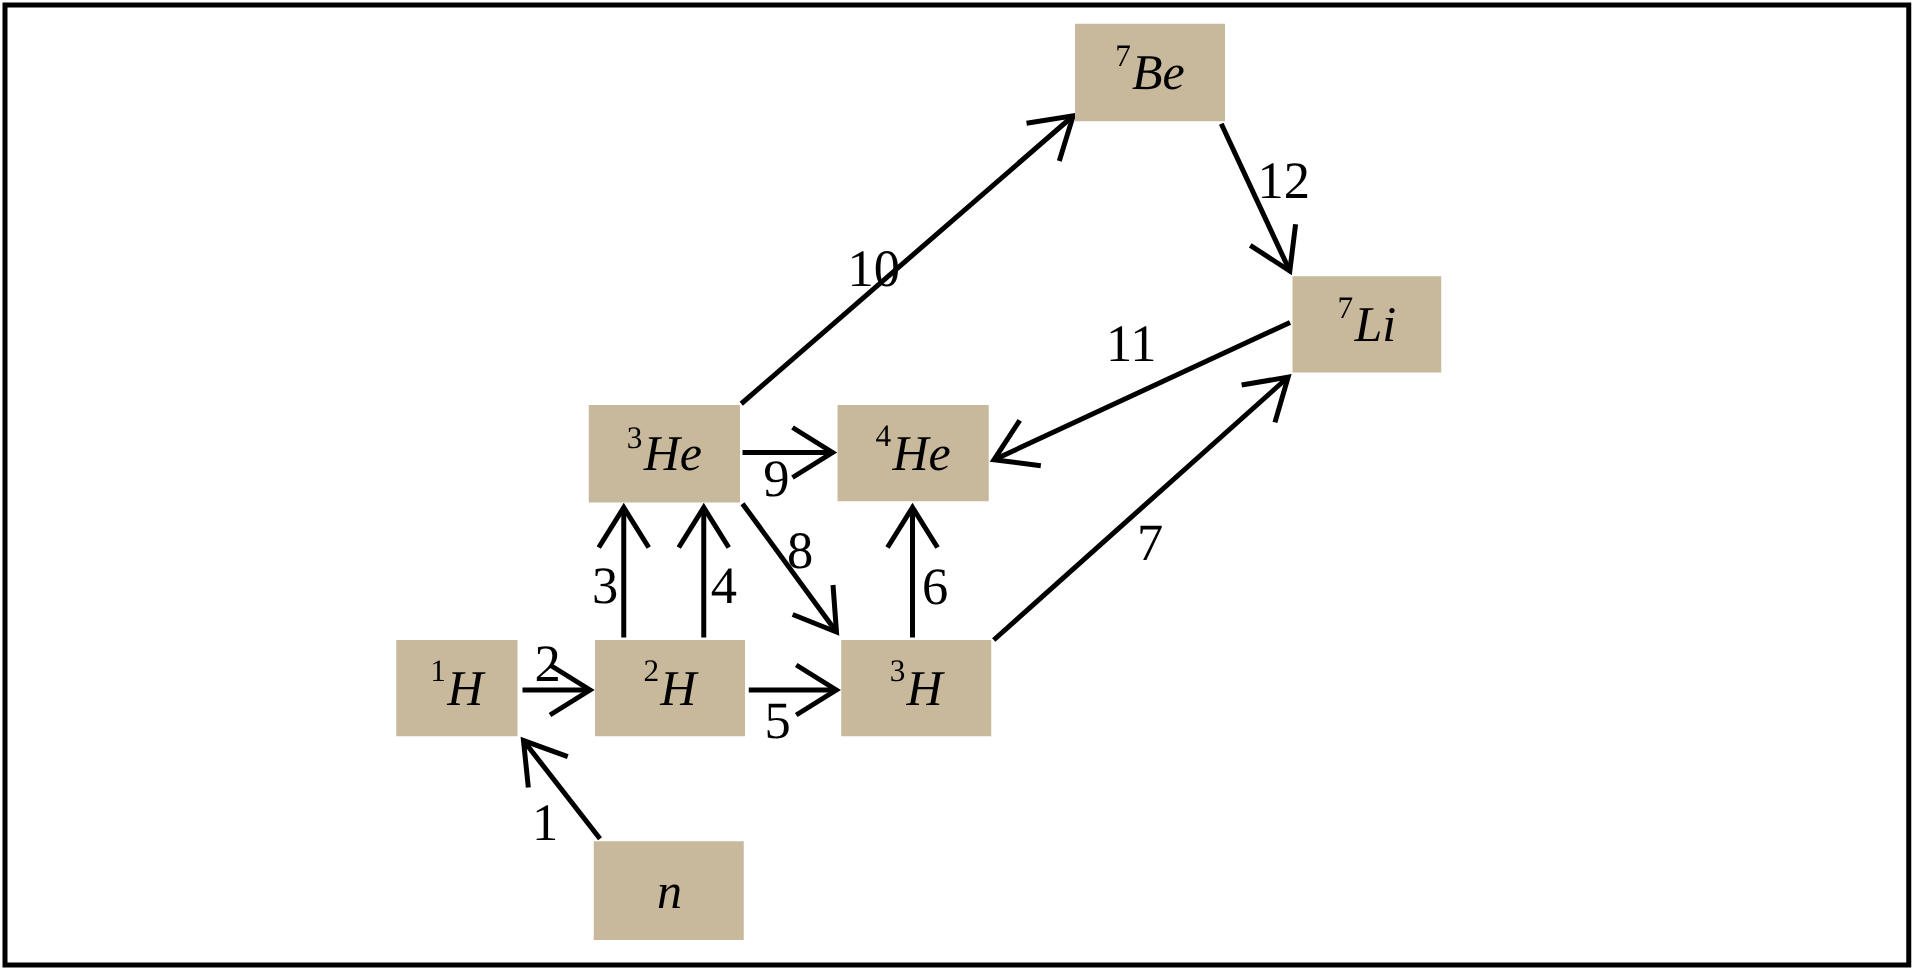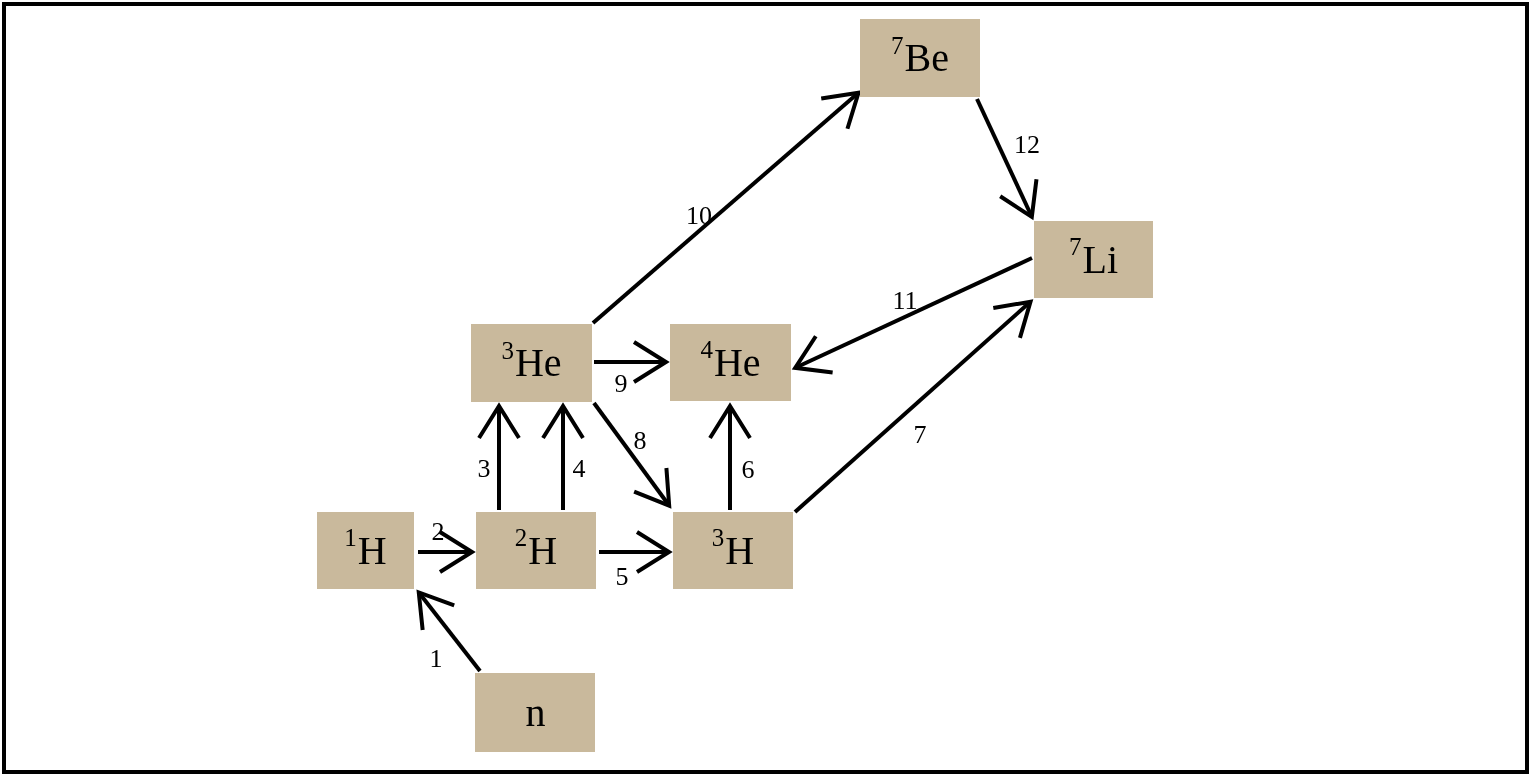--- a/index.html
+++ b/index.html
@@ -40,57 +40,58 @@
     position: absolute;
     display: flex;
     align-items: center;
     justify-content: center;
     background: #c9b99c;
     color: #000000;
     font-size: 40px;
     line-height: 1;
   }
   .node .sym {
+    font-style: italic;
   }
   .node .sup {
     font-size: 25px;
     font-style: normal;
     position: relative;
     top: -13px;
     margin-right: 1px;
   }
   
   .n-be7 { left: 860px; top: 19px;  width: 120px; height: 78px; }
   .n-li7 { left: 1034px; top: 221px; width: 119px; height: 77px; }
   .n-he3 { left: 471px; top: 324px; width: 121px; height: 78px; }
   .n-he4 { left: 670px; top: 324px; width: 121px; height: 77px; }
   .n-h1  { left: 317px; top: 512px; width: 97px;  height: 77px; }
   .n-h2  { left: 476px; top: 512px; width: 120px; height: 77px; }
   .n-h3  { left: 673px; top: 512px; width: 120px; height: 77px; }
   .n-n   { left: 475px; top: 673px; width: 120px; height: 79px; }
   .rlabel {
     position: absolute;
     transform: translate(-50%, -50%);
-    font-size: 26px;
+    font-size: 42px;
     color: #000000;
     line-height: 1;
     white-space: nowrap;
   }
   
   .rl-1  { left: 436px;  top: 659px; }
   .rl-2  { left: 438px;  top: 532px; }
   .rl-3  { left: 484px;  top: 469px; }
   .rl-4  { left: 579px;  top: 469px; }
   .rl-5  { left: 622px;  top: 577px; }
   .rl-6  { left: 748px;  top: 470px; }
   .rl-7  { left: 920px;  top: 435px; }
   .rl-8  { left: 640px;  top: 441px; }
   .rl-9  { left: 621px;  top: 384px; }
   .rl-10 { left: 699px;  top: 216px; }
-  .rl-11 { left: 905px;  top: 301px; }
+  .rl-11 { left: 905px;  top: 276px; }
   .rl-12 { left: 1027px; top: 145px; }
 </style>
 </head>
 <body>
 
 <div class="canvas">
 
   <svg class="edges" viewBox="0 0 1532 777" xmlns="http://www.w3.org/2000/svg">
     <defs>
       <marker id="ah" markerUnits="strokeWidth" viewBox="-10 -7 12 14" markerWidth="12" markerHeight="14" refX="-0.5" refY="0" orient="auto">

